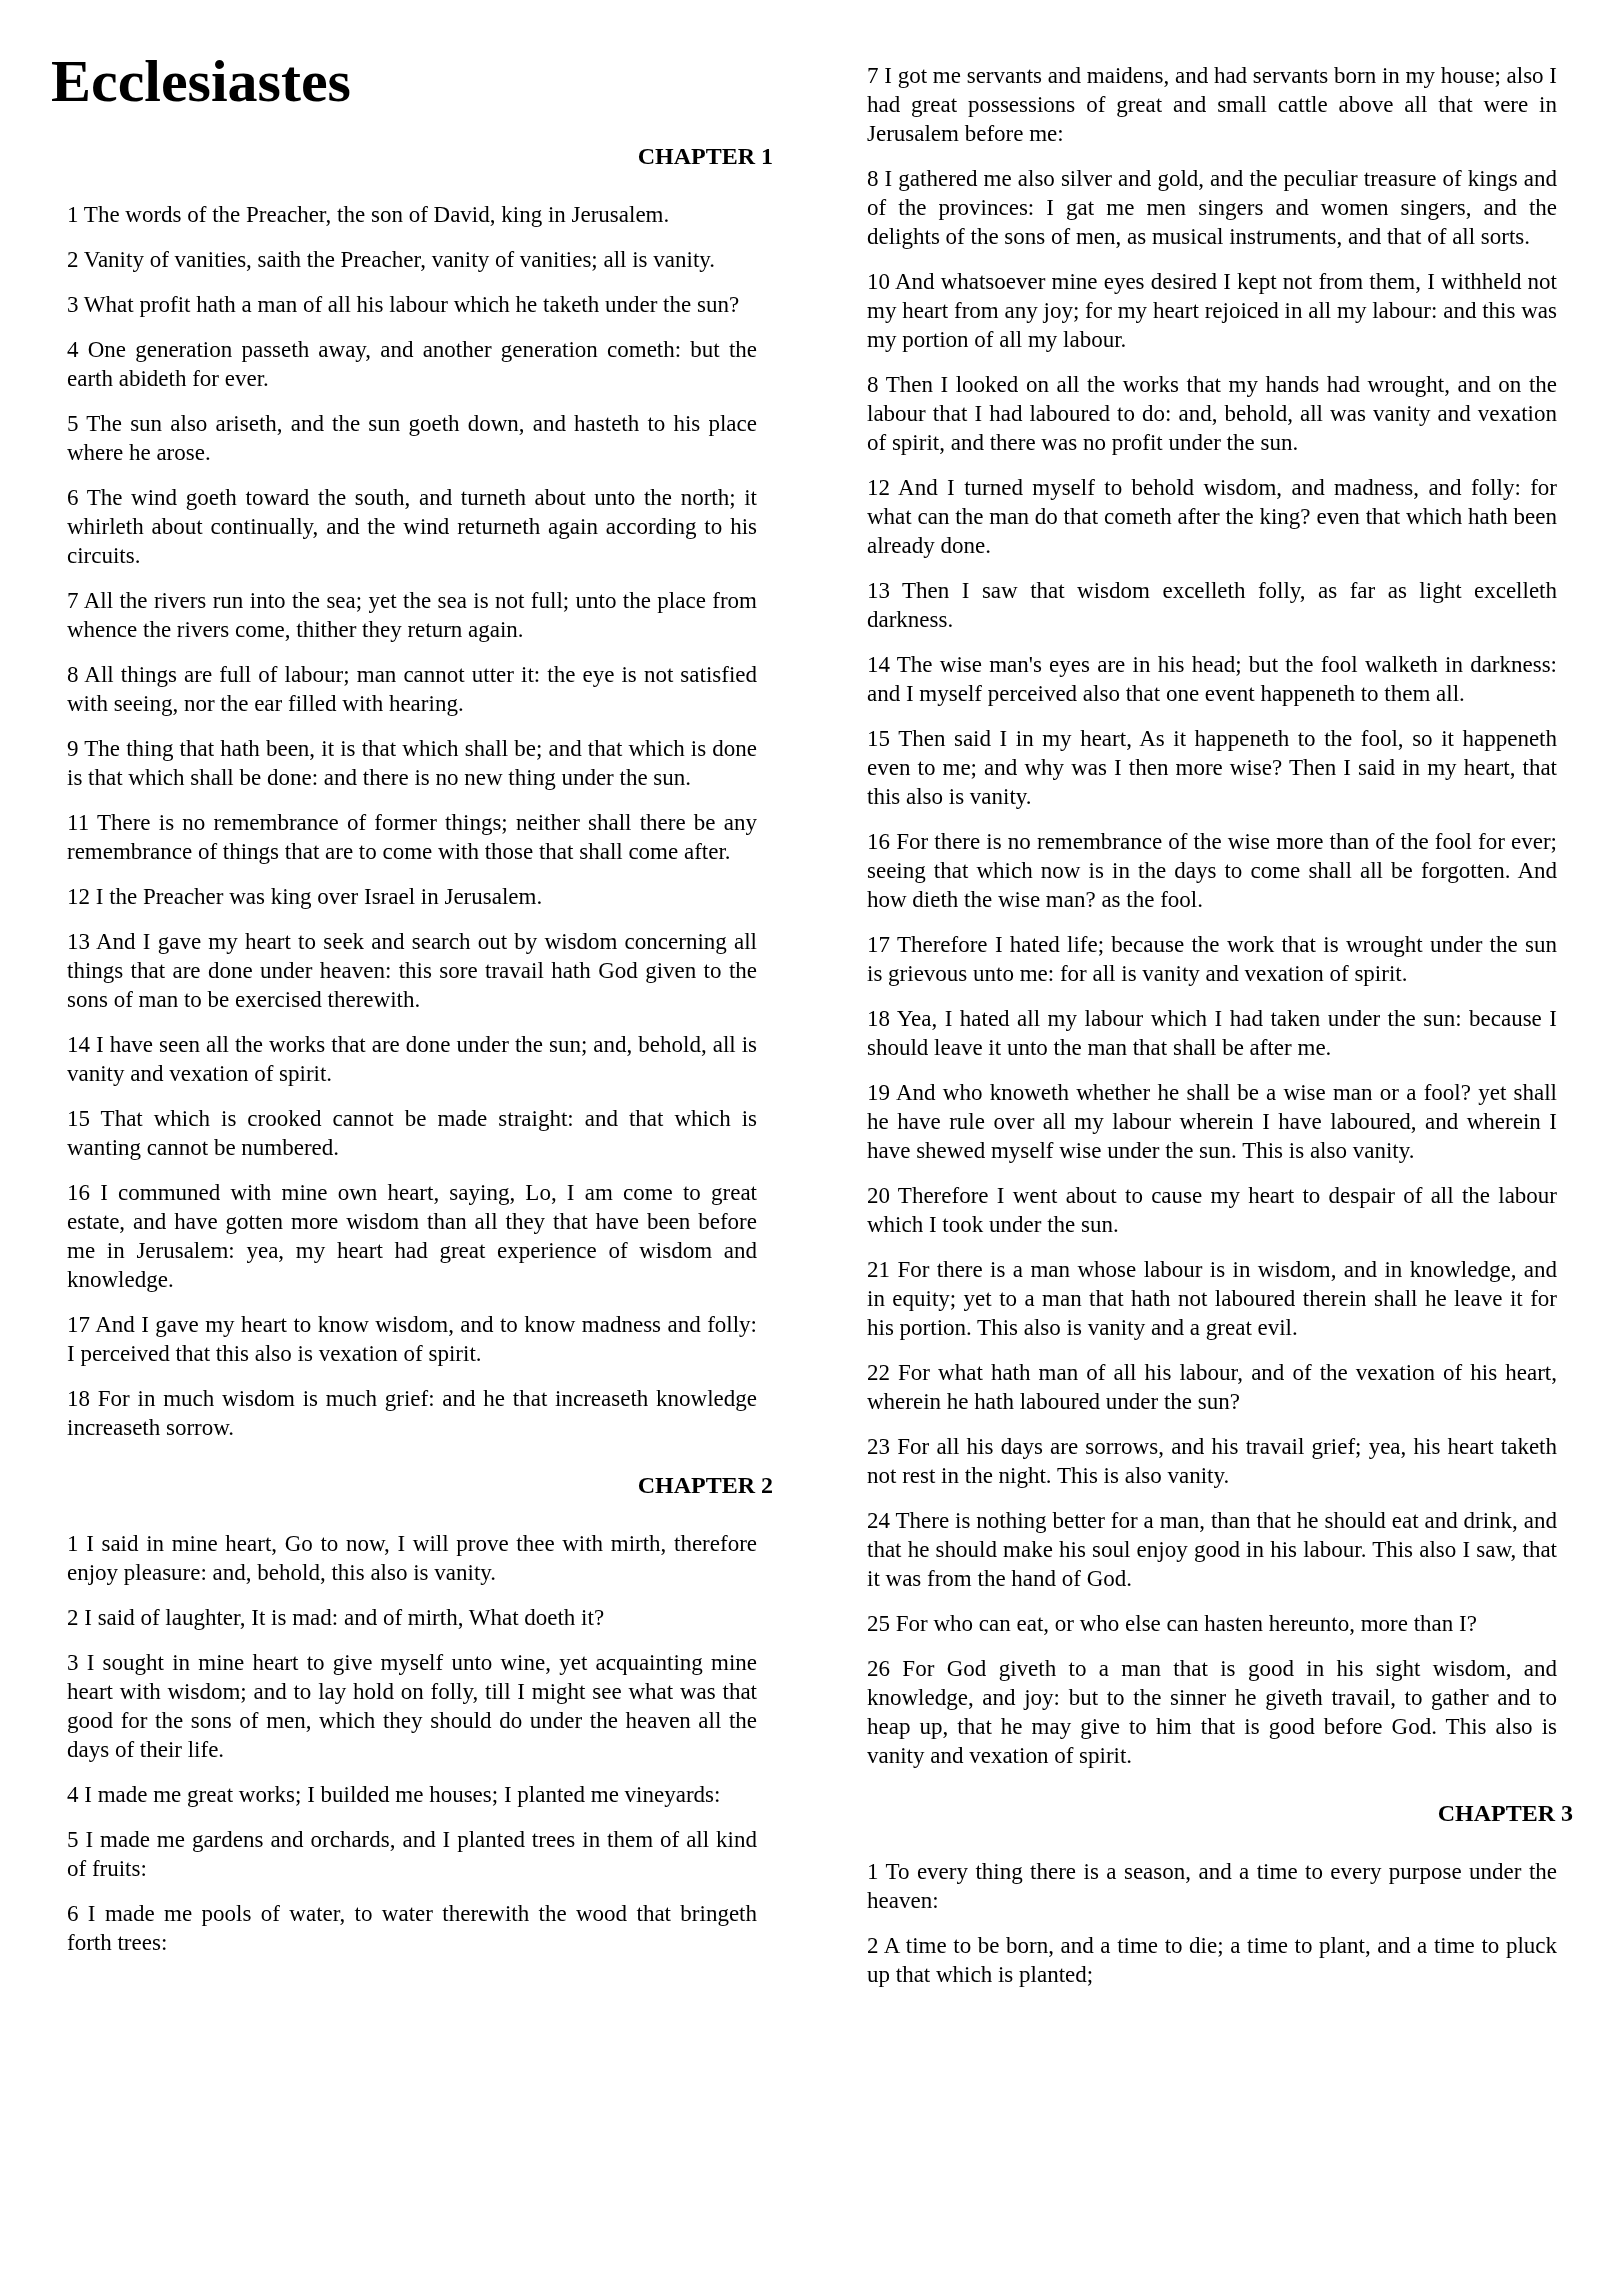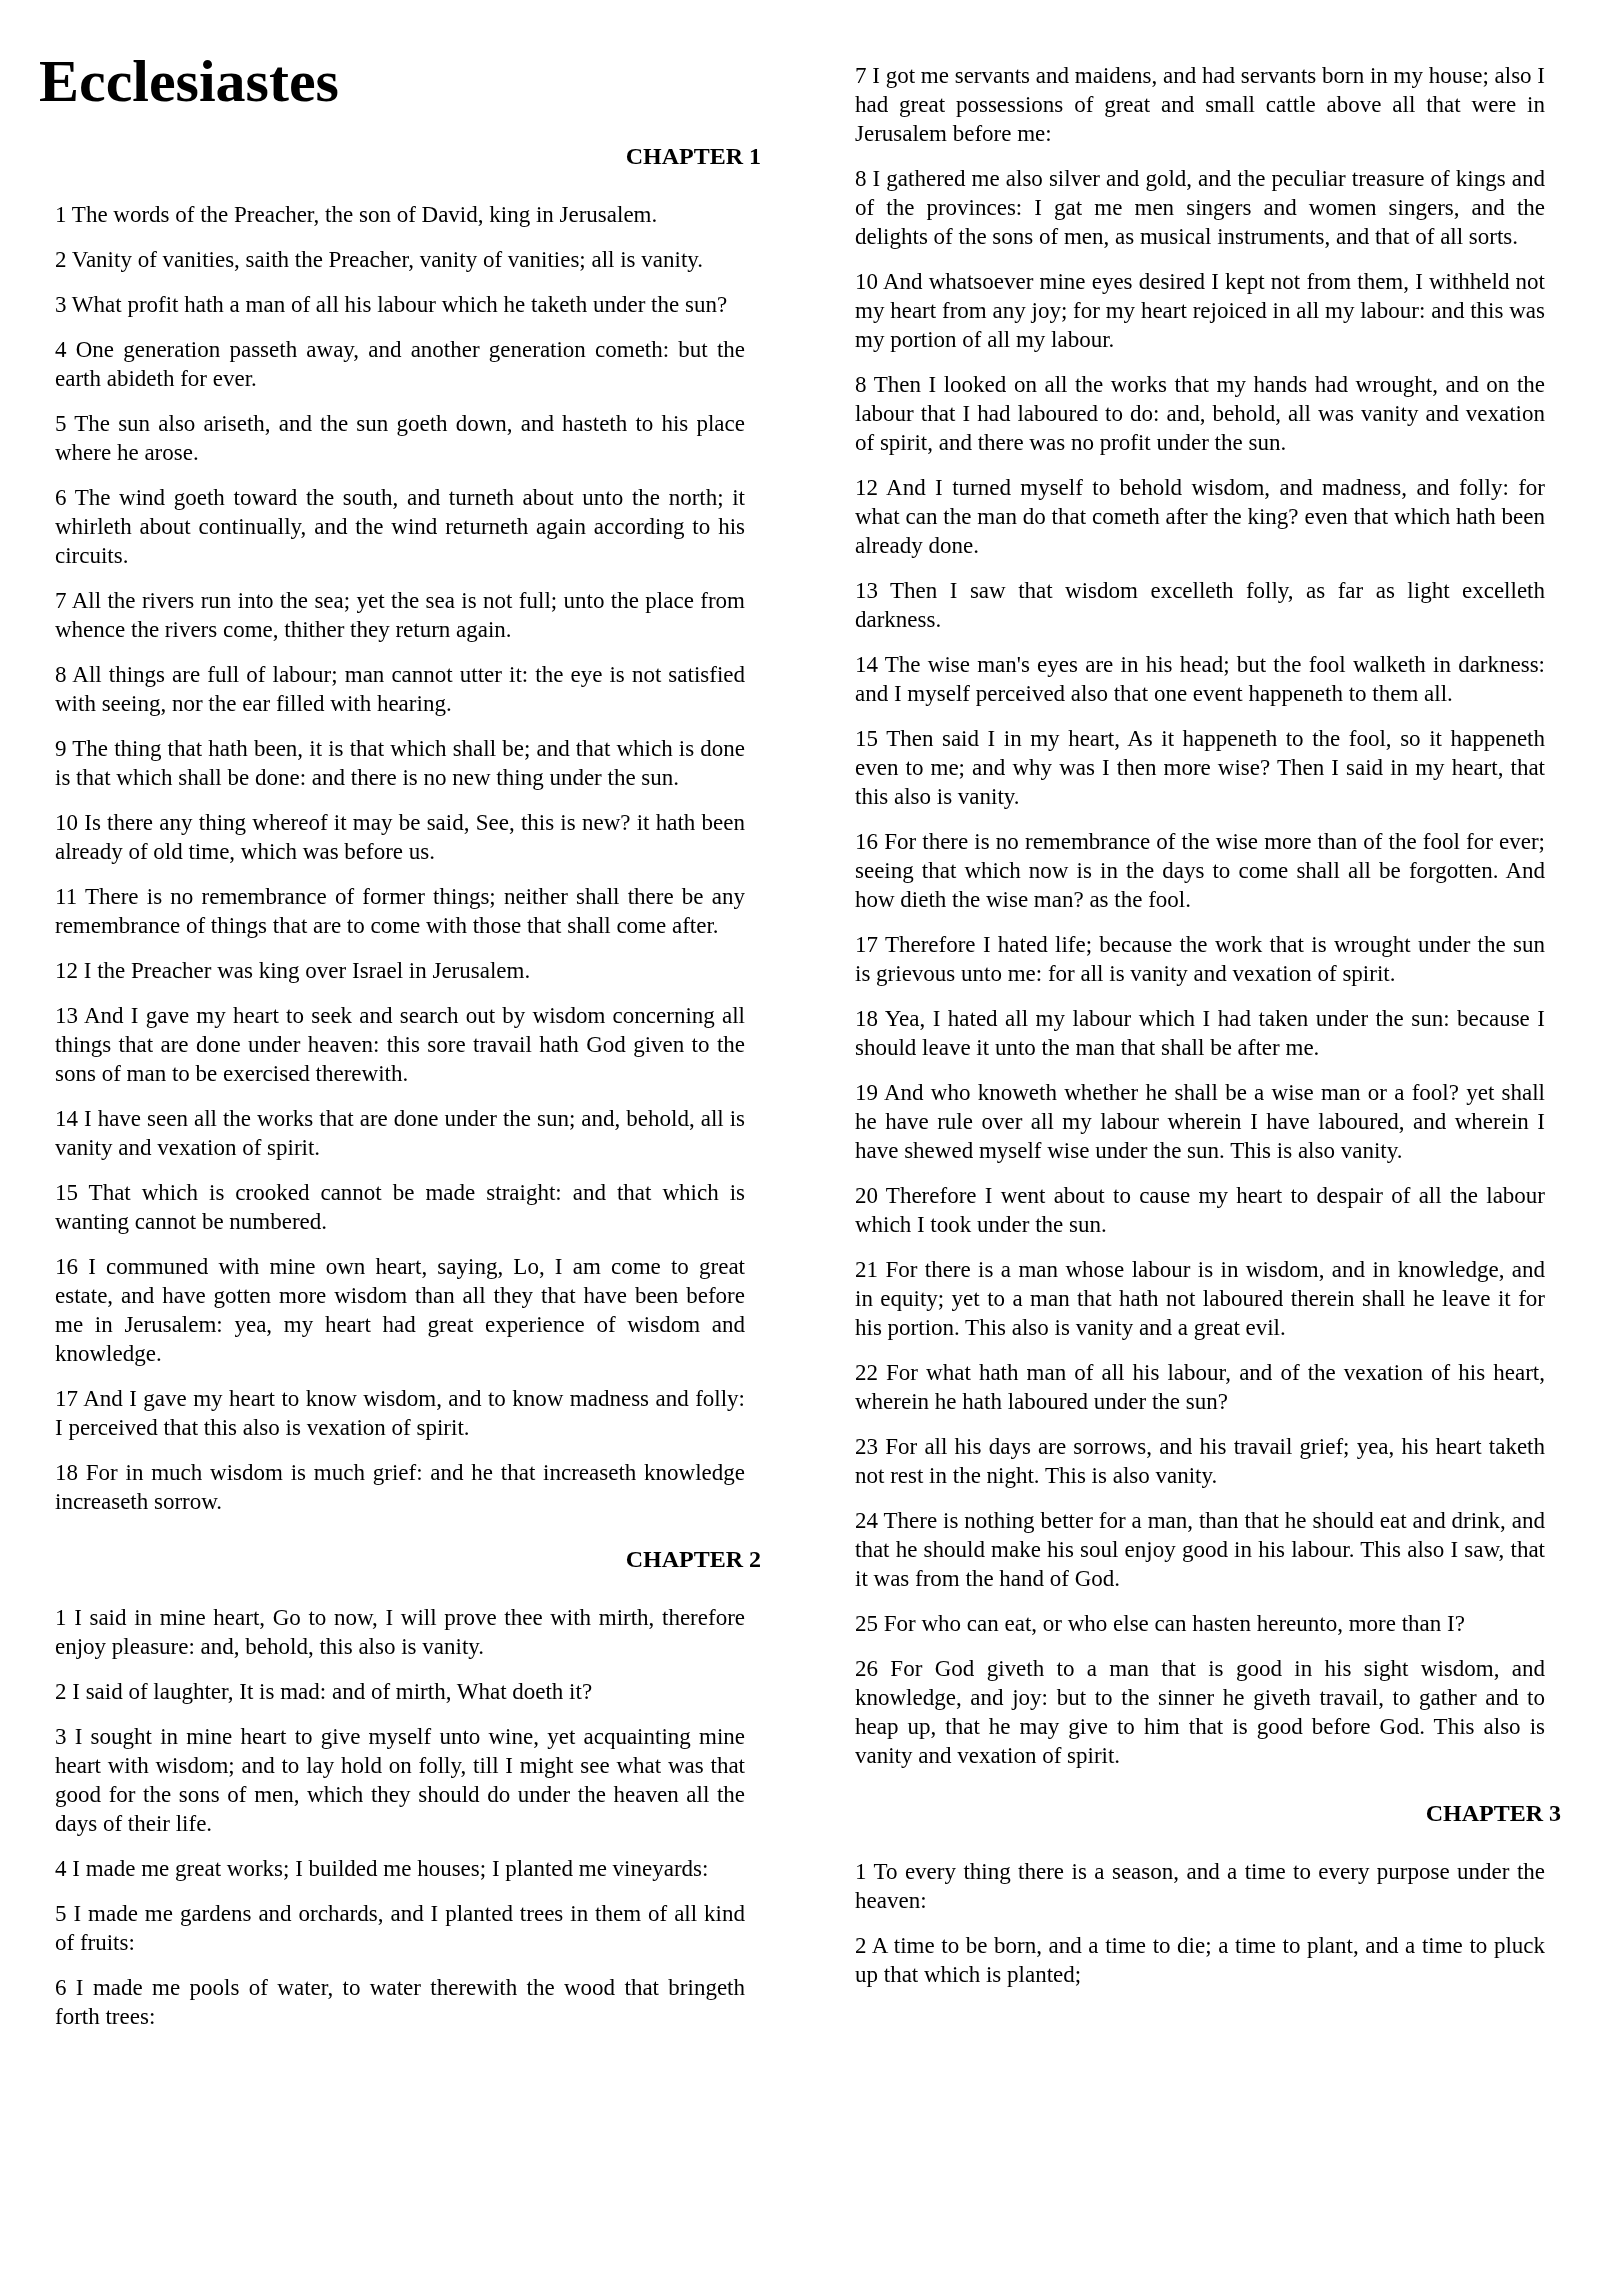--- a/index.html
+++ b/index.html
@@ -11,21 +11,21 @@
     width: 1624px;
     height: 2295px;
     overflow: hidden;
     font-family: "Liberation Serif", serif;
     color: #000000;
   }
   .page {
     box-sizing: border-box;
     width: 1408px;
     height: 2295px;
-    padding: 45px 51px 31px 39px;
+    padding: 45px 51px 31px 51px;
   }
   .columns {
     display: flex;
     gap: 78px;
     align-items: flex-start;
   }
   .col {
     width: 722px;
     flex: 0 0 722px;
   }
@@ -62,21 +62,20 @@
     <h2 class="chapter-heading">CHAPTER 1</h2>
         <p class="verse">1 The words of the Preacher, the son of David, king in Jerusalem.</p>
         <p class="verse">2 Vanity of vanities, saith the Preacher, vanity of vanities; all is vanity.</p>
         <p class="verse">3 What profit hath a man of all his labour which he taketh under the sun?</p>
         <p class="verse">4 One generation passeth away, and another generation cometh: but the earth abideth for ever.</p>
         <p class="verse">5 The sun also ariseth, and the sun goeth down, and hasteth to his place where he arose.</p>
         <p class="verse">6 The wind goeth toward the south, and turneth about unto the north; it whirleth about continually, and the wind returneth again according to his circuits.</p>
         <p class="verse">7 All the rivers run into the sea; yet the sea is not full; unto the place from whence the rivers come, thither they return again.</p>
         <p class="verse">8 All things are full of labour; man cannot utter it: the eye is not satisfied with seeing, nor the ear filled with hearing.</p>
         <p class="verse">9 The thing that hath been, it is that which shall be; and that which is done is that which shall be done: and there is no new thing under the sun.</p>
-        <p class="verse">10 Is there any thing whereof it may be said, See, this is new? it hath been already of old time, which was before us.</p>
         <p class="verse">11 There is no remembrance of former things; neither shall there be any remembrance of things that are to come with those that shall come after.</p>
         <p class="verse">12 I the Preacher was king over Israel in Jerusalem.</p>
         <p class="verse">13 And I gave my heart to seek and search out by wisdom concerning all things that are done under heaven: this sore travail hath God given to the sons of man to be exercised therewith.</p>
         <p class="verse">14 I have seen all the works that are done under the sun; and, behold, all is vanity and vexation of spirit.</p>
         <p class="verse">15 That which is crooked cannot be made straight: and that which is wanting cannot be numbered.</p>
         <p class="verse">16 I communed with mine own heart, saying, Lo, I am come to great estate, and have gotten more wisdom than all they that have been before me in Jerusalem: yea, my heart had great experience of wisdom and knowledge.</p>
         <p class="verse">17 And I gave my heart to know wisdom, and to know madness and folly: I perceived that this also is vexation of spirit.</p>
         <p class="verse">18 For in much wisdom is much grief: and he that increaseth knowledge increaseth sorrow.</p>
         <h2 class="chapter-heading">CHAPTER 2</h2>
         <p class="verse">1 I said in mine heart, Go to now, I will prove thee with mirth, therefore enjoy pleasure: and, behold, this also is vanity.</p>

